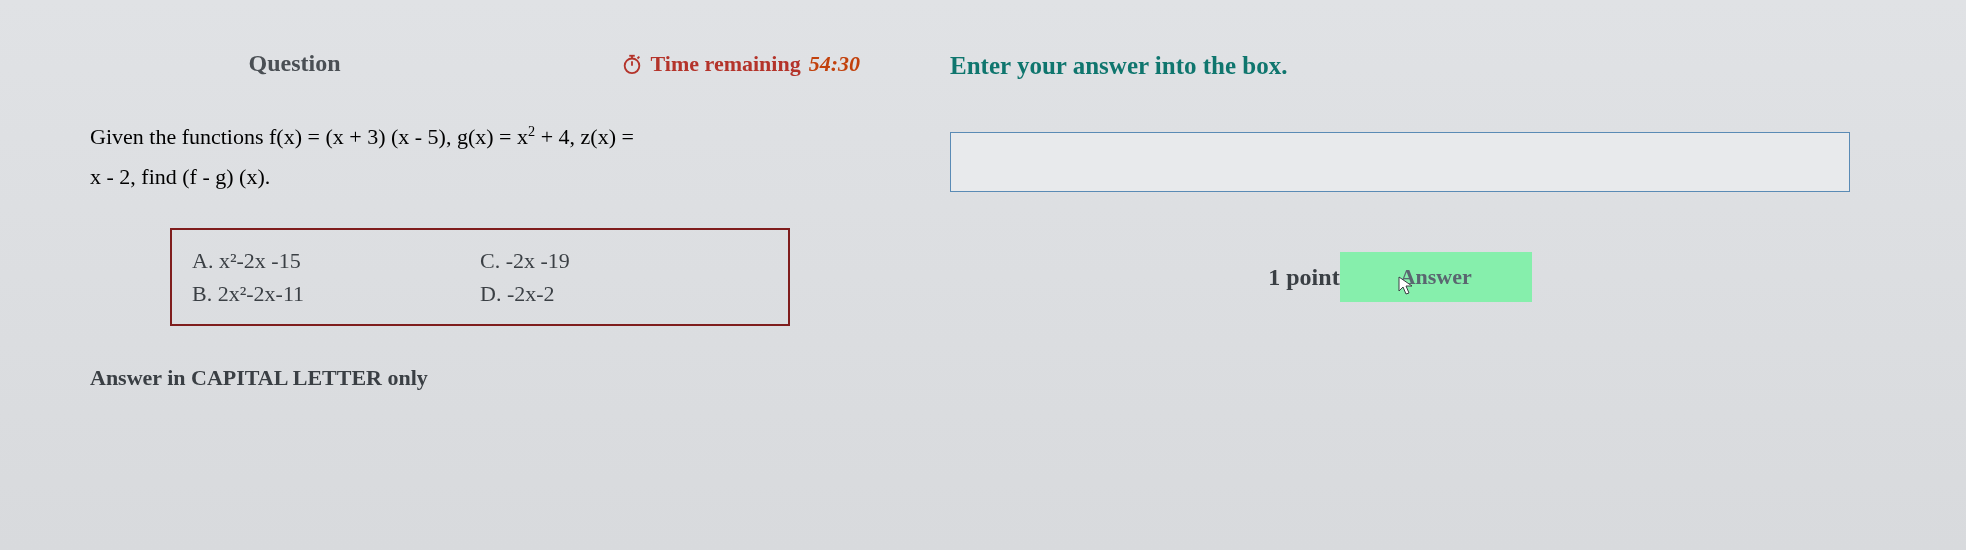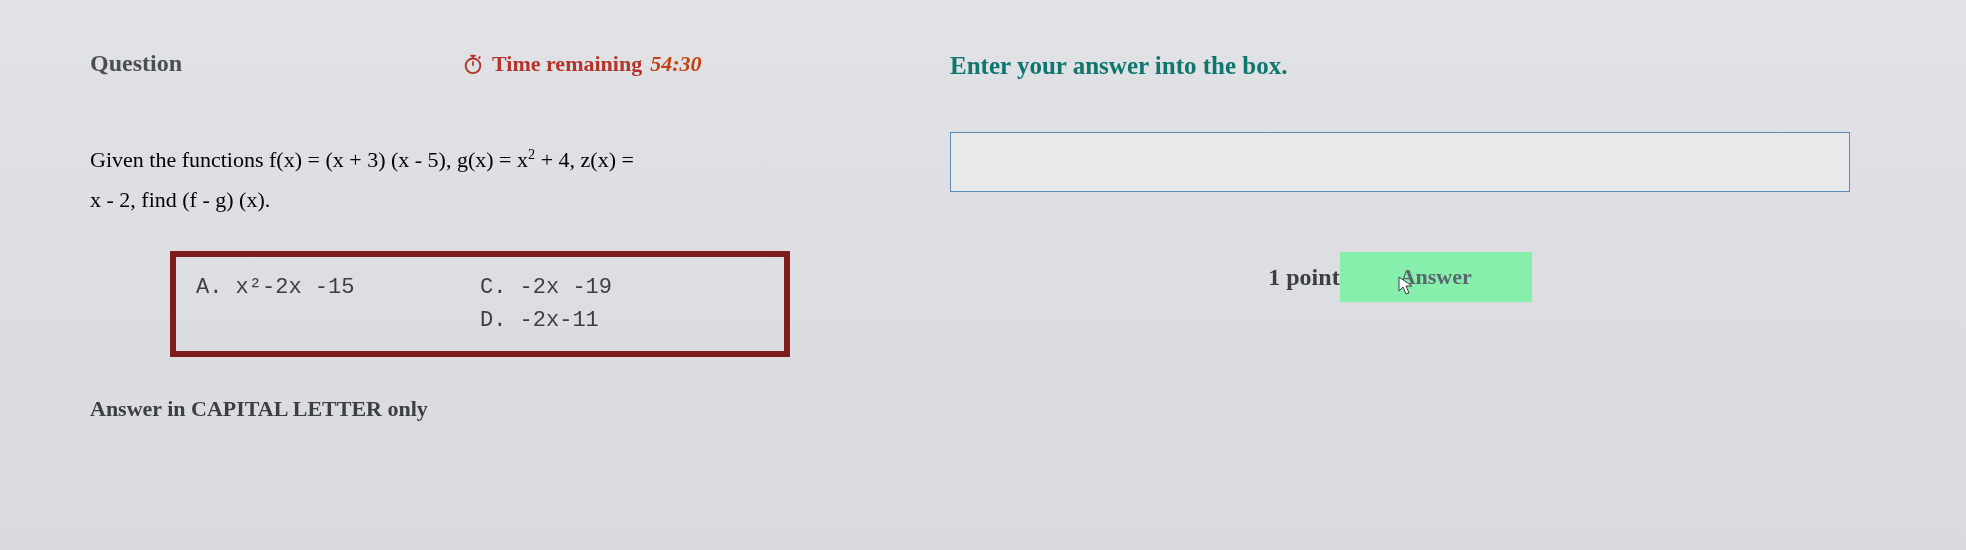--- a/index.html
+++ b/index.html
@@ -20,21 +20,22 @@
   }
   .left-col {
     flex: 0 0 770px;
   }
   .right-col {
     flex: 1;
   }
   .header-row {
     display: flex;
     align-items: center;
-    margin-bottom: 63px;
+    margin-bottom: 40px;
+    justify-content: flex-end;
   }
   .question-label {
     font-weight: bold;
     font-size: 24px;
     color: #4a4f54;
   }
   .timer-wrap {
     margin-left: 280px;
     display: flex;
     align-items: center;
@@ -52,26 +53,26 @@
     justify-content: center;
   }
   .question-text {
     font-size: 22px;
     line-height: 1.8;
     color: #000000;
     margin-bottom: 32px;
   }
   sup { font-size: 0.65em; vertical-align: super; }
   .options-box {
-    border: 6px solid #7f1d1d;
+    border: 2px solid #7f1d1d;
     padding: 14px 20px;
     width: 620px;
     margin-left: 80px;
     margin-bottom: 39px;
-    font-family: Liberation Mono, monospace;
+    font-family: Liberation Serif, serif;
     font-size: 22px;
     color: #3a3f44;
   }
   .options-row {
     display: flex;
   }
   .opt-col {
     flex: 1;
     line-height: 1.5;
   }
@@ -154,24 +155,25 @@
 
     <div class="question-text">
       <span>Given the functions f(x) = (x + 3) (x - 5), g(x) = x</span><sup>2</sup><span> + 4, z(x) =</span><br>
       <span>x - 2, find (f - g) (x).</span>
     </div>
 
     <div class="options-box">
       <div class="options-row">
         <div class="opt-col">
           <div>A.  x²-2x -15</div>
+          <div>B.  2x²-2x-11</div>
         </div>
         <div class="opt-col">
           <div>C.  -2x -19</div>
-          <div>D.  -2x-11</div>
+          <div>D.  -2x-2</div>
         </div>
       </div>
     </div>
 
     <div class="instruction">Answer in CAPITAL LETTER only</div>
   </div>
 
   <div class="right-col">
     <div class="enter-label">Enter your answer into the box.</div>
     <input type="text" class="answer-input" value="" style="">

